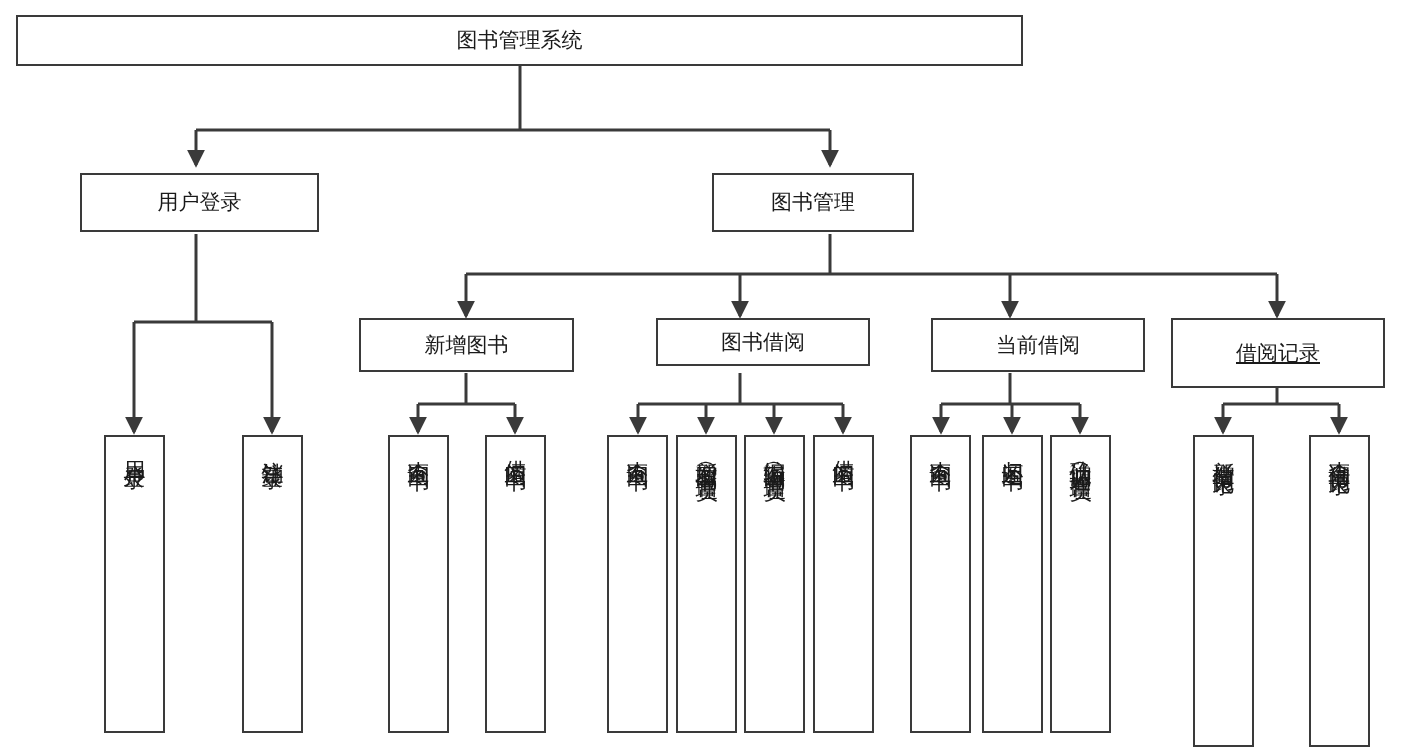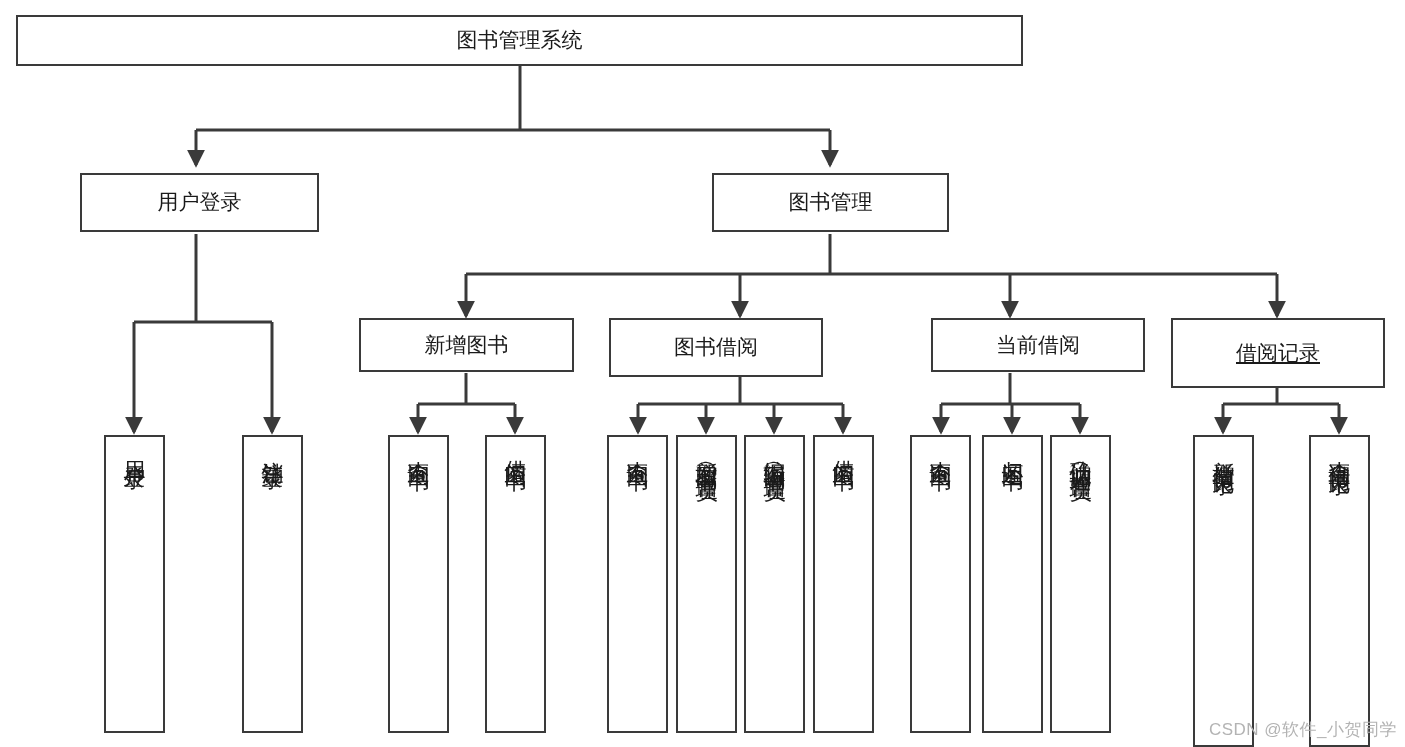--- a/index.html
+++ b/index.html
@@ -124,28 +124,28 @@
     </g>
   </svg>
 
   <div class="node horizontal" style="left:16px; top:15px; width:1007px; height:51px;">
     <span class="node-label">图书管理系统</span>
   </div>
 
   <div class="node horizontal" style="left:80px; top:173px; width:239px; height:59px;">
     <span class="node-label">用户登录</span>
   </div>
-  <div class="node horizontal" style="left:712px; top:173px; width:237px; height:59px;">
+  <div class="node horizontal" style="left:712px; top:173px; width:202px; height:59px;">
     <span class="node-label">图书管理</span>
   </div>
 
   <div class="node horizontal" style="left:359px; top:318px; width:215px; height:54px;">
     <span class="node-label">新增图书</span>
   </div>
-  <div class="node horizontal" style="left:609px; top:318px; width:214px; height:59px;">
+  <div class="node horizontal" style="left:656px; top:318px; width:214px; height:48px;">
     <span class="node-label">图书借阅</span>
   </div>
   <div class="node horizontal" style="left:903px; top:318px; width:214px; height:54px;margin-left:28px;">
     <span class="node-label">当前借阅</span>
   </div>
   <div class="node horizontal" style="left:1171px; top:318px; width:214px; height:70px;text-decoration:underline;">
     <span class="node-label">借阅记录</span>
   </div>
 
   <div class="node vertical" style="left:104px; top:435px; width:61px; height:298px;">
@@ -185,15 +185,14 @@
     <span class="node-label">确认归还（管理员）</span>
   </div>
 
   <div class="node vertical" style="left:1193px; top:435px; width:61px; height:312px;">
     <span class="node-label">新增借阅记录</span>
   </div>
   <div class="node vertical" style="left:1309px; top:435px; width:61px; height:312px;">
     <span class="node-label">查询借阅记录</span>
   </div>
 
-  <div id="watermark">CSDN @软件_小贺同学</div>
 
 </div>
 
 </body></html>

